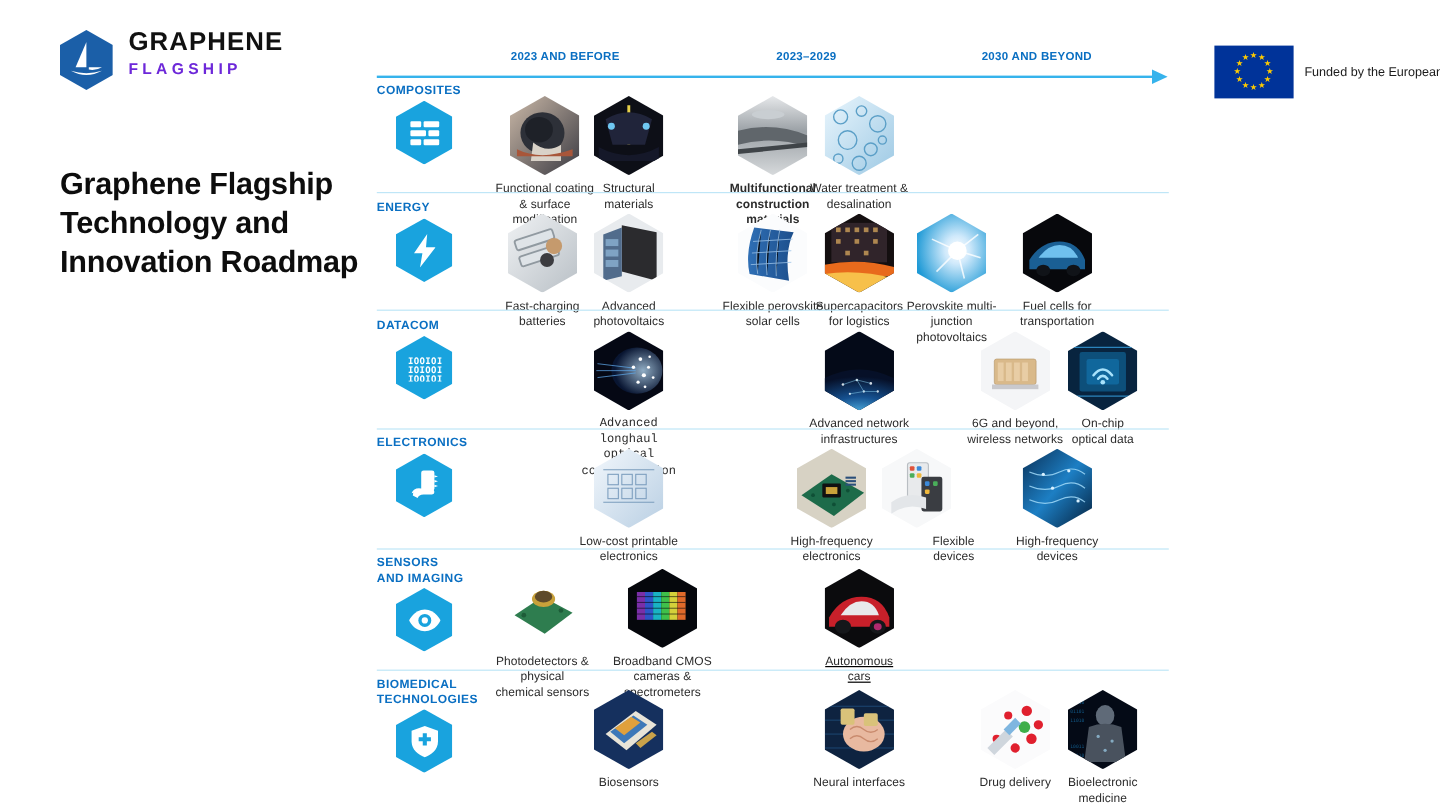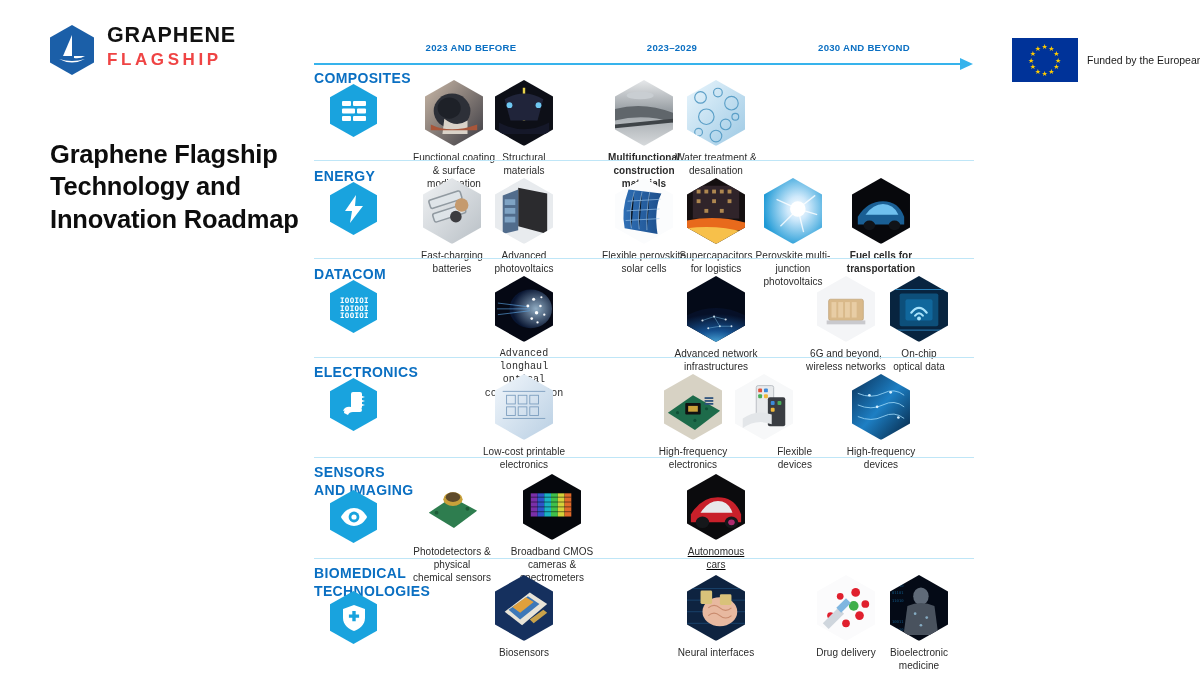--- a/index.html
+++ b/index.html
@@ -9,21 +9,21 @@
     font-family: "Liberation Sans", sans-serif;
     overflow: hidden;
   }
   #root { position: relative; width: 1200px; height: 675px; }
 
   
   .logo-wrap { position: absolute; left: 50px; top: 25px; display: flex; gap: 13px; }
   .logo-mark { width: 44px; height: 50px; position: relative; }
   .logo-text { display: flex; flex-direction: column; line-height: 1; }
   .logo-top { font-size: 21.5px; font-weight: bold; letter-spacing: 0.9px; color: #111; }
-  .logo-bot { font-size: 17px; font-weight: bold; letter-spacing: 3.6px; color: #ef4444; margin-top: 4px; }
+  .logo-bot { font-size: 13px; font-weight: bold; letter-spacing: 3.6px; color: #6d28d9; margin-top: 4px; }
 
   .page-title {
     position: absolute; left: 50px; top: 138px; width: 250px;
     font-size: 25.5px; font-weight: bold; line-height: 1.27; color: #0d0d0d;
     letter-spacing: -0.2px;
   }
 
   
   .eu-badge { position: absolute; left: 1012px; top: 38px; display: flex; align-items: center; gap: 9px; }
   .eu-flag { width: 66px; height: 44px; background: #003399; position: relative; flex: none; }
@@ -43,21 +43,21 @@
     border-top: 6.5px solid transparent; border-bottom: 6.5px solid transparent;
     border-left: 13px solid #36b3ec;
   }
 
   
   .row { position: absolute; left: 314px; width: 660px; }
   .row-rule { position: absolute; left: 314px; width: 660px; height: 1px; background: #bfe6f7; }
 
   .cat-label {
     position: absolute; left: 0; top: 0;
-    font-size: 14px; font-weight: bold; color: #0a6fc2;
+    font-size: 10px; font-weight: bold; color: #0a6fc2;
     letter-spacing: 0.35px; line-height: 1.28; white-space: pre-line;
   }
   .cat-hex {
     position: absolute; left: 16px; width: 47px; height: 53px;
     background: #19a3de;
     clip-path: polygon(50% 0%, 100% 25%, 100% 75%, 50% 100%, 0% 75%, 0% 25%);
     display: flex; align-items: center; justify-content: center;
   }
   .cat-hex svg { display: block; }
 
@@ -324,21 +324,21 @@
                 <path d="M35 32 l-22 -10"></path>
                 <path d="M35 32 l-18 18"></path>
                 <path d="M35 32 l6 24"></path>
               </g>
               <circle cx="35" cy="32" r="8" fill="#fff"></circle>
             </svg>
           </div>
           <div class="item-label">Perovskite multi-
 junction photovoltaics</div>
         </div>
-        <div class="item" style="left: 567px; top: 10px; font-weight: bold;">
+        <div class="item" style="left: 567px; top: 10px;">
           <div class="item-hex">
             <svg class="gfx" viewBox="0 0 60 68" preserveAspectRatio="none">
               <rect width="60" height="68" fill="#07080c"></rect>
               <path d="M6 40 q10 -16 26 -16 q16 0 22 16 l0 8 -48 0 z" fill="#1a5f94"></path>
               <path d="M14 38 q8 -11 18 -11 q11 0 16 11 z" fill="#6fc0ee"></path>
               <ellipse cx="18" cy="49" rx="6" ry="5" fill="#101318"></ellipse>
               <ellipse cx="44" cy="49" rx="6" ry="5" fill="#101318"></ellipse>
             </svg>
           </div>
           <div class="item-label">Fuel cells for

